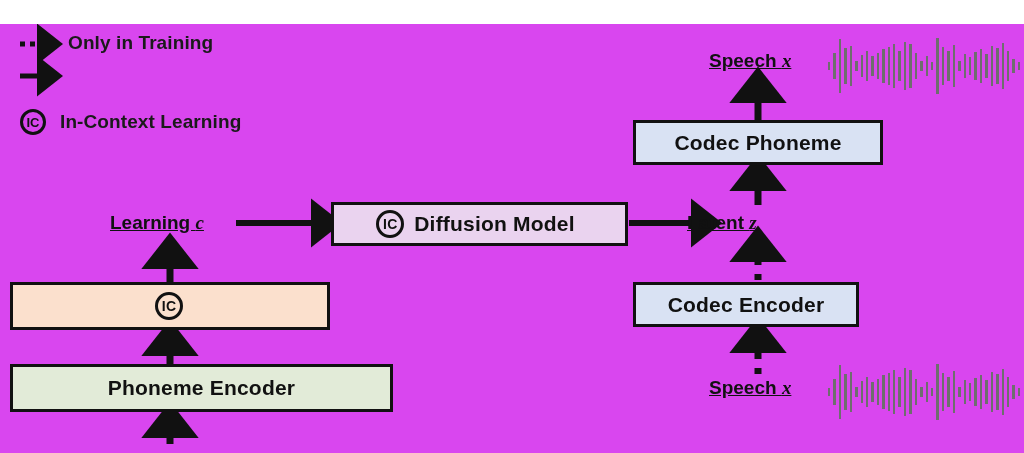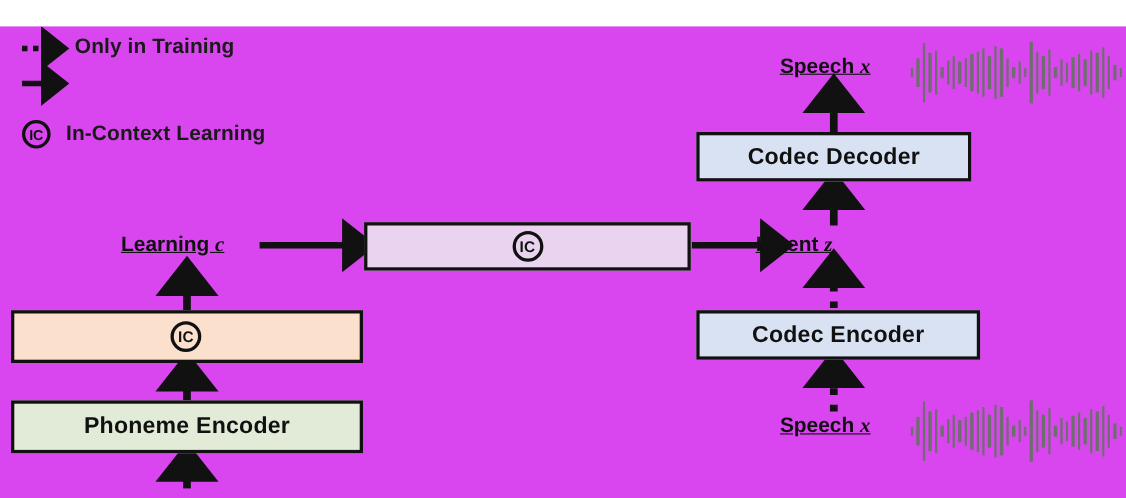--- a/index.html
+++ b/index.html
@@ -182,33 +182,34 @@
 
   <div class="legend-row" style="left:20px; top:85px;">
     <span class="legend-ic">IC</span>
     <span class="legend-label" style="margin-left:14px;">In-Context Learning</span>
   </div>
 
   <div class="node" style="left:10px; top:258px; width:320px; height:48px; background:#fbe0cd; font-size:20px; padding-left:8px;">
     <span class="node-ic">IC</span>
   </div>
 
-  <div class="node" style="left:10px; top:340px; width:320px; height:48px; background:#e2ebd8; font-size:21px;">
+  <div class="node" style="left:10px; top:340px; width:383px; height:48px; background:#e2ebd8; font-size:21px;">
     <span class="node-label">Phoneme Encoder</span>
   </div>
 
   <div class="node" style="left:331px; top:178px; width:297px; height:44px; background:#ead3ef; font-size:21px; padding-left:10px;">
     <span class="node-ic">IC</span>
+    <span class="node-label" style="margin-right:18px;">Diffusion Model</span>
   </div>
 
   <div class="node" style="left:633px; top:96px; width:250px; height:45px; background:#d9e2f3; font-size:21px;">
-    <span class="node-label">Codec Decoder</span>
-  </div>
-
-  <div class="node" style="left:633px; top:258px; width:258px; height:45px; background:#d9e2f3; font-size:21px;">
+    <span class="node-label">Codec Phoneme</span>
+  </div>
+
+  <div class="node" style="left:633px; top:258px; width:226px; height:45px; background:#d9e2f3; font-size:21px;">
     <span class="node-label">Codec Encoder</span>
   </div>
 
   <div class="io-label" style="left:133px; top:427px;">
     <span>Codec </span><span class="ital">y</span>
   </div>
 
   <div class="io-label" style="left:110px; top:188px;">
     <span>Learning </span><span class="ital">c</span>
   </div>

